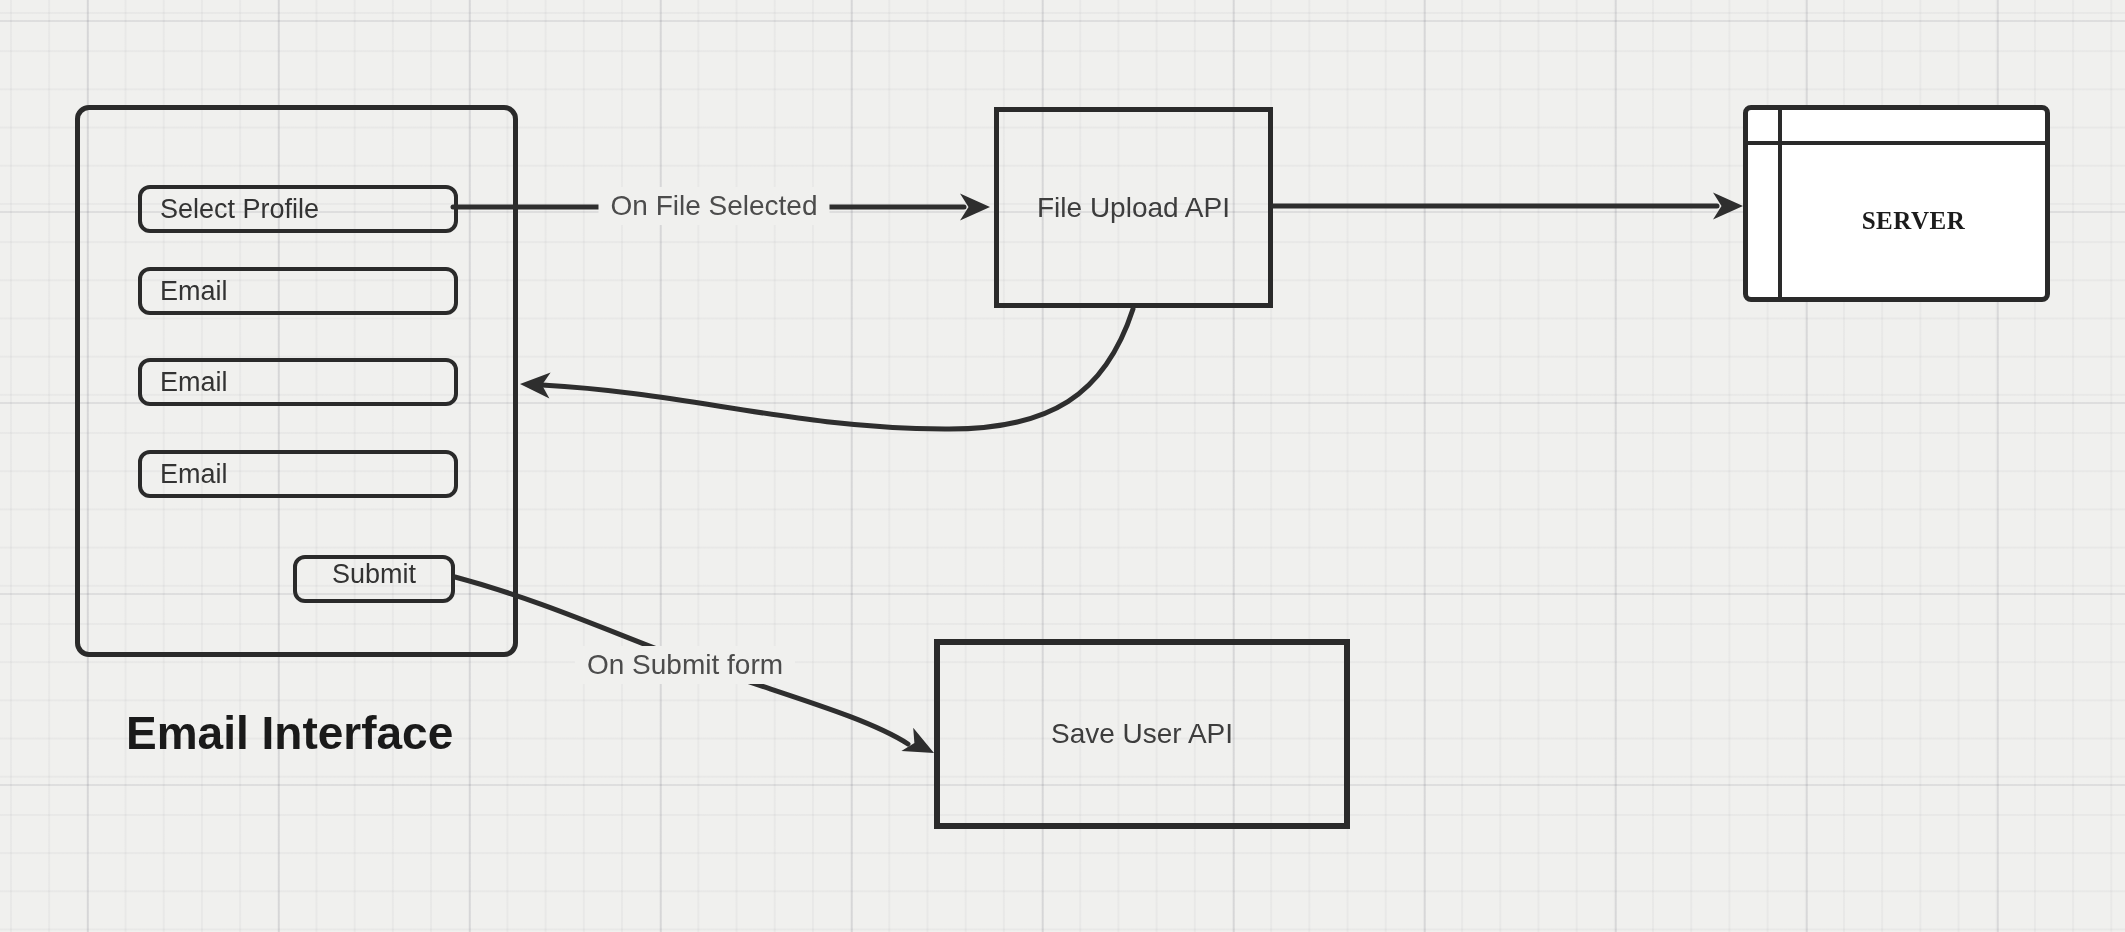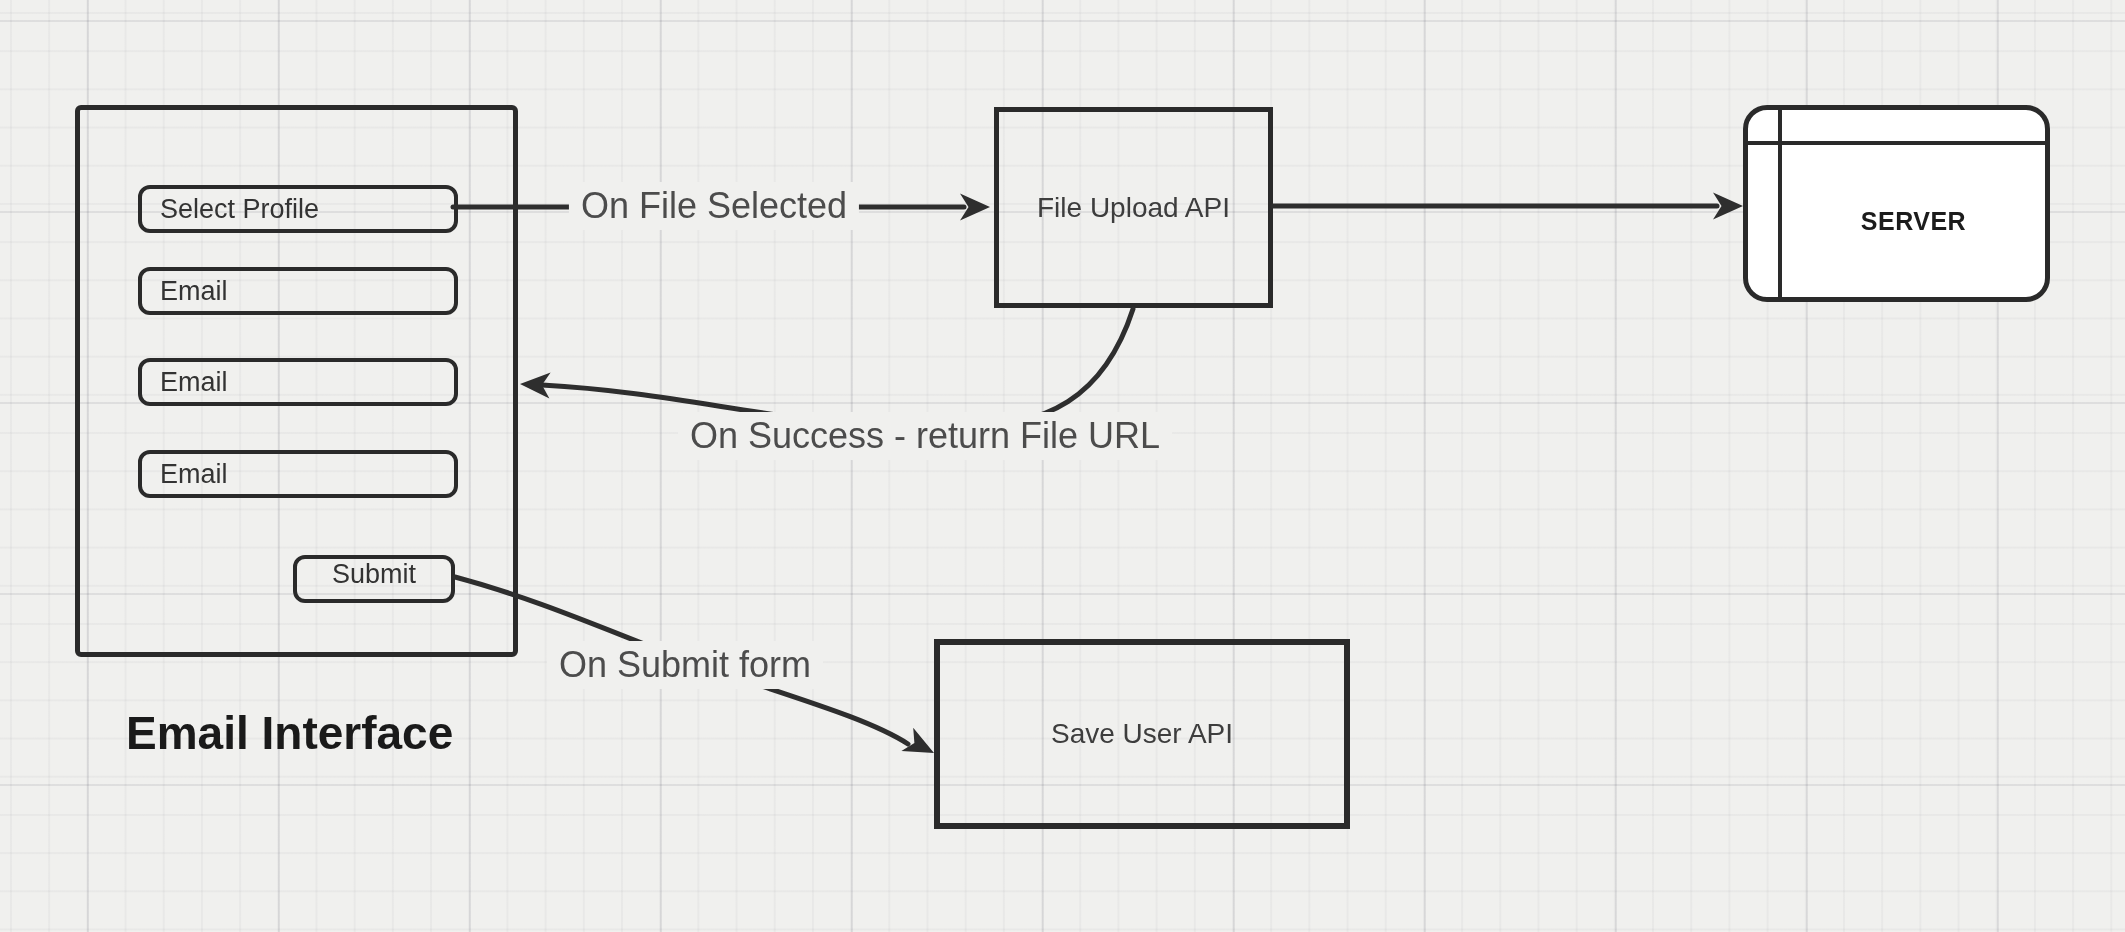--- a/index.html
+++ b/index.html
@@ -45,21 +45,21 @@
   }
   .node {
     display: flex;
     align-items: center;
     justify-content: center;
     font-size: 28px;
     color: #3d3d3d;
   }
   .ui-box {
     left: 75px; top: 105px; width: 443px; height: 552px;
-    border-radius: 6px;
+    border-radius: 14px;
   }
   .field {
     position: absolute;
     box-sizing: border-box;
     left: 58px;
     width: 320px; height: 48px;
     border: 4px solid #2a2a2a;
     border-radius: 12px;
     display: flex;
     align-items: center;
@@ -91,23 +91,24 @@
     font-size: 46px;
     font-weight: 700;
     color: #1a1a1a;
     z-index: 1;
     white-space: nowrap;
   }
   .file-upload-box { left: 994px; top: 107px; width: 279px; height: 201px; }
   .save-user-box  { left: 934px; top: 639px; width: 416px; height: 190px; border-width: 6px; }
   .server-card {
     left: 1743px; top: 105px; width: 307px; height: 197px;
-    border-radius: 24px;
+    border-radius: 8px;
     background: #ffffff;
     overflow: hidden;
+    font-family: Liberation Serif, serif;
   }
   .server-hline {
     position: absolute;
     left: 0; right: 0; top: 31px;
     height: 4px;
     background: #2a2a2a;
   }
   .server-vline {
     position: absolute;
     top: 0; bottom: 0; left: 30px;
@@ -123,21 +124,21 @@
     font-size: 25px;
     font-weight: 700;
     letter-spacing: 0.5px;
     color: #1c1c1c;
   }
   .edge-label {
     position: absolute;
     transform: translate(-50%, -50%);
     background: #f0f0ee;
     padding: 3px 12px;
-    font-size: 36px;
+    font-size: 28px;
     color: #4c4c4c;
     white-space: nowrap;
     z-index: 3;
   }
   .lbl-on-file-selected { left: 714px;  top: 206px; }
   .lbl-save-file        { left: 1501px; top: 205px; }
   .lbl-on-success       { left: 925px;  top: 436px; }
   .lbl-on-submit        { left: 685px;  top: 665px; text-align: center; }
 </style>
 </head>
@@ -187,16 +188,15 @@
     <div class="server-hline"></div>
     <div class="server-vline"></div>
     <div class="server-label">SERVER</div>
   </div>
 
   <div class="shape node save-user-box">
     <span>Save User API</span>
   </div>
 
   <div class="edge-label lbl-on-file-selected">On File Selected</div>
-  <div class="edge-label lbl-on-success">On Success - return File URL</div>
   <div class="edge-label lbl-on-submit">On Submit form</div>
 
 </div>
 
 </body></html>

